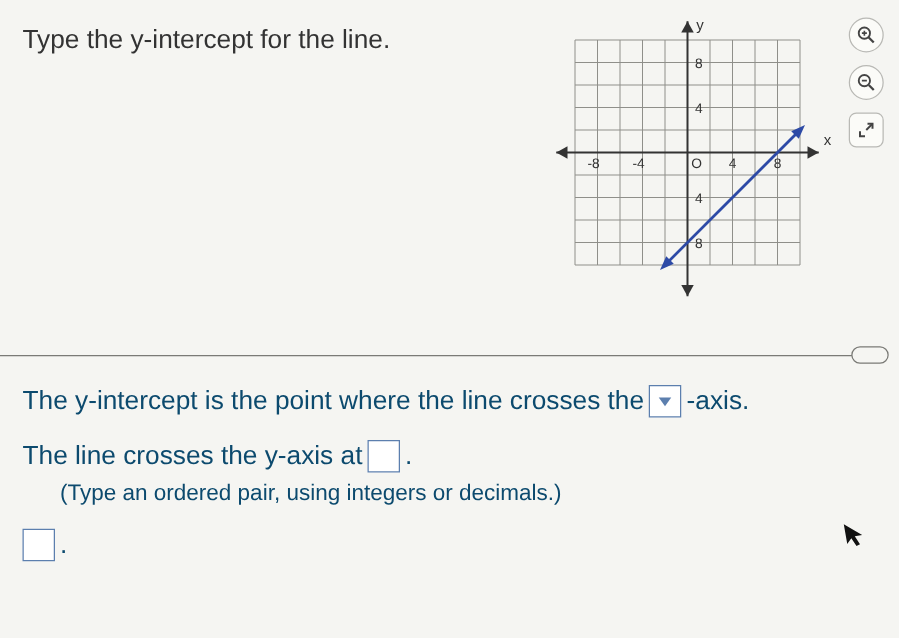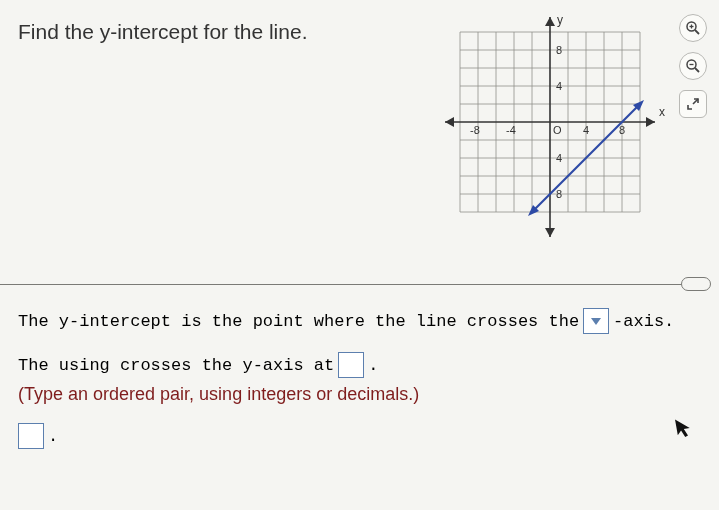--- a/index.html
+++ b/index.html
@@ -70,34 +70,34 @@
     position:relative;
     right:2px;
   }
   .body-section {
     position:absolute;
     top: 308px;
     left: 18px;
     right: 18px;
   }
   .line {
-    font-size: 17px;
-    color:#000000;
+    font-size: 21px;
+    color:#0c4a6e;
     margin-bottom: 18px;
     display:flex;
     align-items:center;
     flex-wrap:wrap;
     gap: 4px;
-    font-family: Liberation Mono, monospace;
   }
   .note {
     font-size: 18px;
-    color:#7f1d1d;
+    color:#0c4a6e;
     margin-top:-12px;
     margin-bottom: 18px;
+    margin-left: 30px;
   }
   .blank-box {
     display:inline-block;
     min-width: 26px;
     height: 26px;
     border: 1.5px solid #5c7fae;
     background: #fff;
     vertical-align: middle;
   }
   .dropdown-box {
@@ -122,21 +122,21 @@
     top: 416px;
     font-size: 22px;
     color:#111;
     transform: rotate(-10deg);
   }
 </style>
 </head>
 <body>
 
 <div class="top-section">
-  <div class="question">Find the y-intercept for the line.</div>
+  <div class="question">Type the y-intercept for the line.</div>
 
   <div class="graph-wrap">
     <svg class="graph-svg" width="230" height="240" viewBox="0 0 230 240">
 
       <g stroke="#8f8f8a" stroke-width="0.8">
 
         <line x1="20" y1="20" x2="20" y2="200"></line>
         <line x1="38" y1="20" x2="38" y2="200"></line>
         <line x1="56" y1="20" x2="56" y2="200"></line>
         <line x1="74" y1="20" x2="74" y2="200"></line>
@@ -229,21 +229,21 @@
 <div class="body-section">
   <div class="line">
     <span>The y-intercept is the point where the line crosses the</span>
     <span class="dropdown-box">
         <span class="dd-tri"></span>
       </span>
     <span>-axis.</span>
   </div>
 
   <div class="line">
-    <span>The using crosses the y-axis at</span>
+    <span>The line crosses the y-axis at</span>
     <span class="blank-box"></span>
     <span>.</span>
   </div>
   <div class="note">(Type an ordered pair, using integers or decimals.)</div>
 
   <div class="line">
     <span class="blank-box"></span>
     <span>.</span>
   </div>
 </div>

